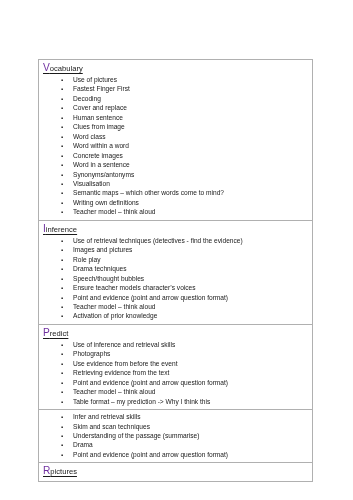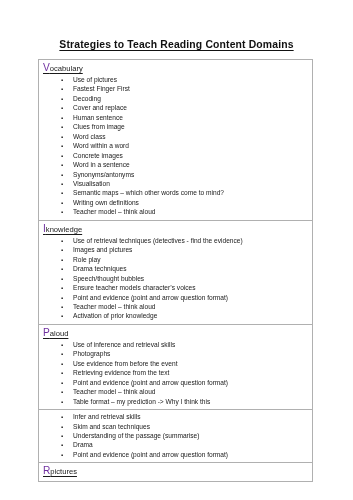--- a/index.html
+++ b/index.html
@@ -95,21 +95,20 @@
     font-size: 6.2px;
     line-height: 9.45px;
     color: #2a2a2a;
   }
 </style>
 </head>
 <body>
 
 <div class="page">
 
-  <h1 class="doc-title">Strategies to Teach Reading Content Domains</h1>
 
   <div class="domains-box">
       <div class="section">
         <div class="section-heading"><span class="heading-inner"><span class="dropcap">V</span><span class="rest">ocabulary</span></span></div>
         <ul class="items">
           <li><span class="bullet">▪</span><span>Use of pictures</span></li>
           <li><span class="bullet">▪</span><span>Fastest Finger First</span></li>
           <li><span class="bullet">▪</span><span>Decoding</span></li>
           <li><span class="bullet">▪</span><span>Cover and replace</span></li>
           <li><span class="bullet">▪</span><span>Human sentence</span></li>
@@ -119,35 +118,35 @@
           <li><span class="bullet">▪</span><span>Concrete images</span></li>
           <li><span class="bullet">▪</span><span>Word in a sentence</span></li>
           <li><span class="bullet">▪</span><span>Synonyms/antonyms</span></li>
           <li><span class="bullet">▪</span><span>Visualisation</span></li>
           <li><span class="bullet">▪</span><span>Semantic maps – which other words come to mind?</span></li>
           <li><span class="bullet">▪</span><span>Writing own definitions</span></li>
           <li><span class="bullet">▪</span><span>Teacher model – think aloud</span></li>
         </ul>
       </div>
       <div class="section">
-        <div class="section-heading"><span class="heading-inner"><span class="dropcap">I</span><span class="rest">knowledge</span></span></div>
+        <div class="section-heading"><span class="heading-inner"><span class="dropcap">I</span><span class="rest">inference</span></span></div>
         <ul class="items">
           <li><span class="bullet">▪</span><span>Use of retrieval techniques (detectives - find the evidence)</span></li>
           <li><span class="bullet">▪</span><span>Images and pictures</span></li>
           <li><span class="bullet">▪</span><span>Role play</span></li>
           <li><span class="bullet">▪</span><span>Drama techniques</span></li>
           <li><span class="bullet">▪</span><span>Speech/thought bubbles</span></li>
           <li><span class="bullet">▪</span><span>Ensure teacher models character’s voices</span></li>
           <li><span class="bullet">▪</span><span>Point and evidence (point and arrow question format)</span></li>
           <li><span class="bullet">▪</span><span>Teacher model – think aloud</span></li>
           <li><span class="bullet">▪</span><span>Activation of prior knowledge</span></li>
         </ul>
       </div>
       <div class="section">
-        <div class="section-heading"><span class="heading-inner"><span class="dropcap">P</span><span class="rest">aloud</span></span></div>
+        <div class="section-heading"><span class="heading-inner"><span class="dropcap">P</span><span class="rest">redict</span></span></div>
         <ul class="items">
           <li><span class="bullet">▪</span><span>Use of inference and retrieval skills</span></li>
           <li><span class="bullet">▪</span><span>Photographs</span></li>
           <li><span class="bullet">▪</span><span>Use evidence from before the event</span></li>
           <li><span class="bullet">▪</span><span>Retrieving evidence from the text</span></li>
           <li><span class="bullet">▪</span><span>Point and evidence (point and arrow question format)</span></li>
           <li><span class="bullet">▪</span><span>Teacher model – think aloud</span></li>
           <li><span class="bullet">▪</span><span>Table format – my prediction -&gt; Why I think this</span></li>
         </ul>
       </div>

